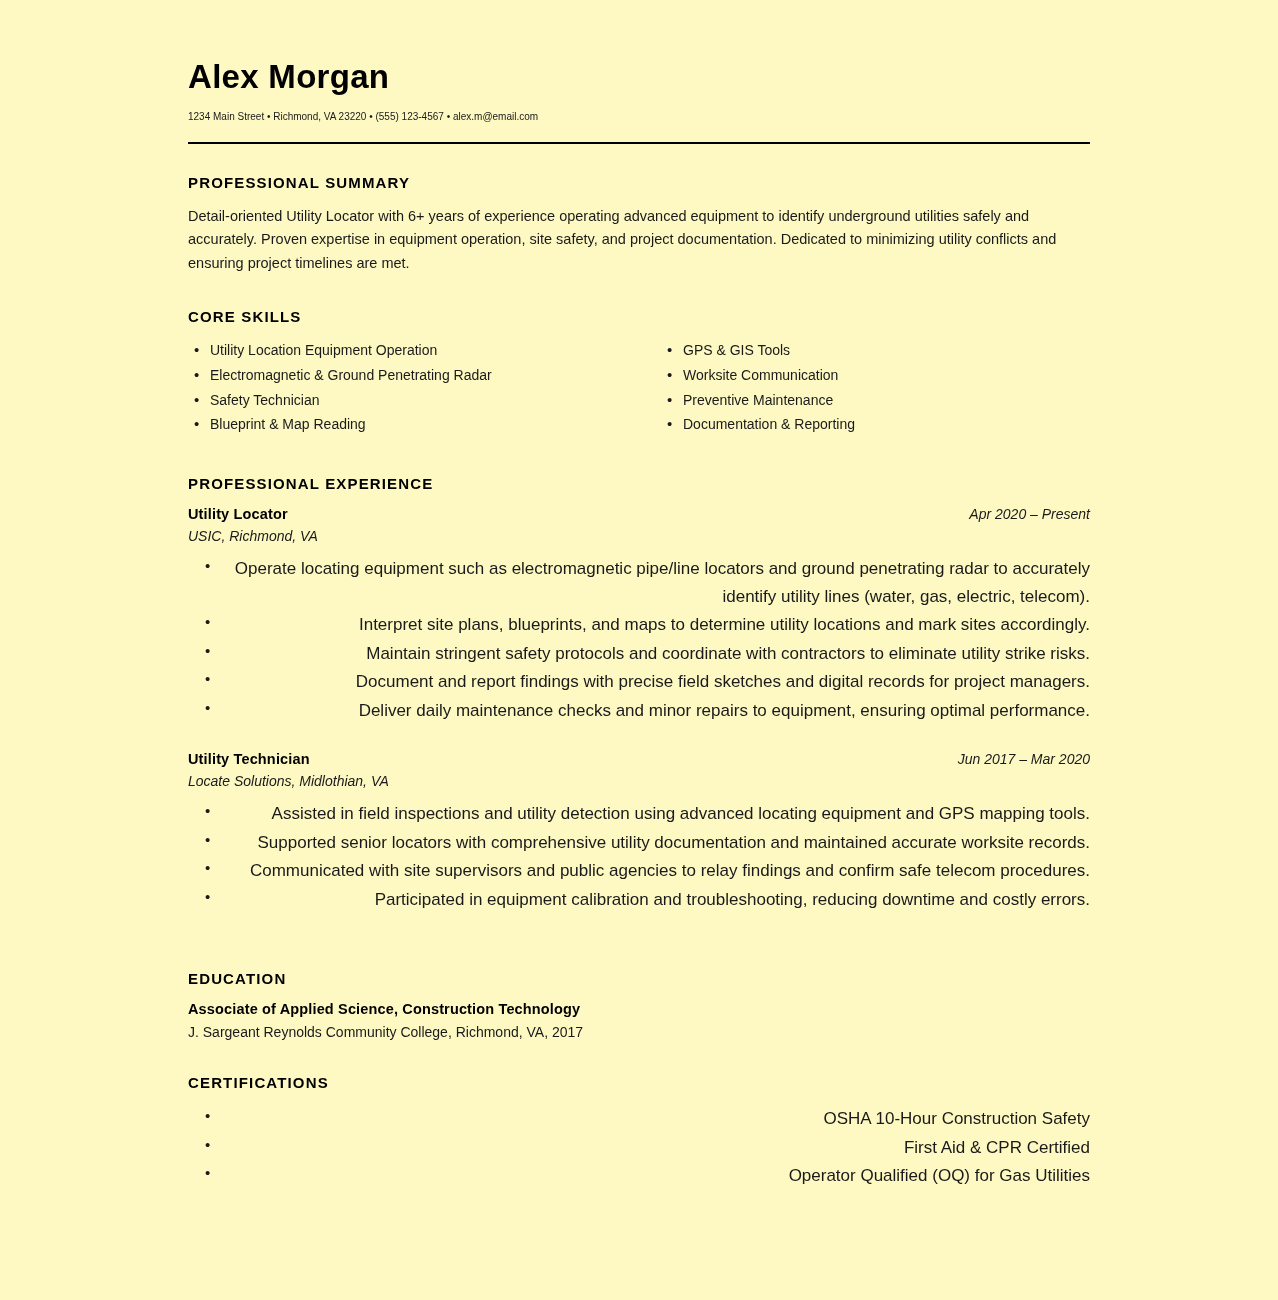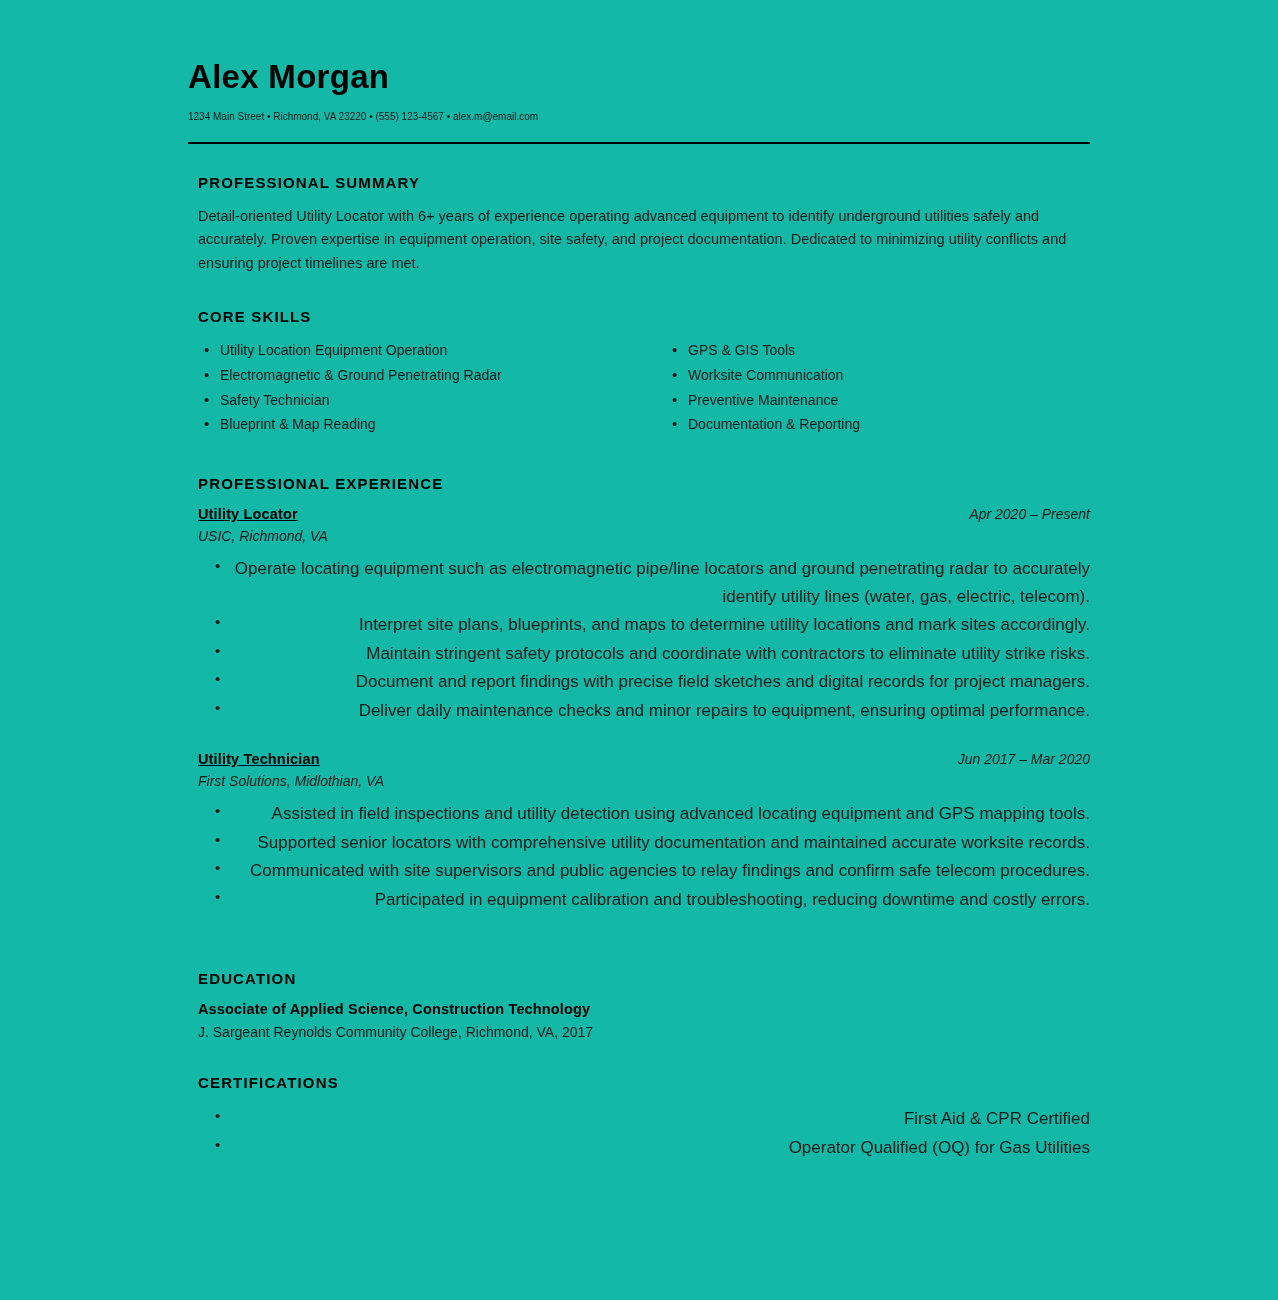--- a/index.html
+++ b/index.html
@@ -11,21 +11,21 @@
   body {
     font-family: "Liberation Sans", sans-serif;
     color: #1a1a1a;
     -webkit-font-smoothing: antialiased;
   }
   .page {
     position: relative;
     width: 1278px;
     min-height: 1300px;
     margin: 0 auto;
-    background: #14b8a6;
+    background: #fef9c3;
     box-sizing: border-box;
   }
   .sheet {
     position: absolute;
     left: 188px;
     top: 0;
     width: 902px;
   }
 
   
@@ -47,21 +47,20 @@
   }
   .rule {
     border-top: 2px solid #000000;
     margin-top: 19px;
     width: 902px;
   }
 
   
   .section {
     margin-top: 30px;
-    margin-left: 10px;
   }
   .section-title {
     font-size: 15px;
     font-weight: bold;
     letter-spacing: 1.15px;
     color: #000000;
     margin: 0 0 14px 0;
     text-transform: uppercase;
   }
   .summary-text {
@@ -117,21 +116,20 @@
   .job-head {
     display: flex;
     justify-content: space-between;
     align-items: baseline;
   }
   .job-title {
     font-size: 14.5px;
     font-weight: bold;
     color: #000000;
     letter-spacing: 0.15px;
-    text-decoration: underline;
   }
   .job-dates {
     font-size: 14px;
     font-style: italic;
     color: #1a1a1a;
     white-space: nowrap;
   }
   .job-company {
     font-size: 14px;
     font-style: italic;
@@ -234,38 +232,39 @@
           <li>Document and report findings with precise field sketches and digital records for project managers.</li>
           <li>Deliver daily maintenance checks and minor repairs to equipment, ensuring optimal performance.</li>
         </ul>
       </div>
 
       <div class="job">
         <div class="job-head">
           <span class="job-title">Utility Technician</span>
           <span class="job-dates">Jun 2017 – Mar 2020</span>
         </div>
-        <div class="job-company">First Solutions, Midlothian, VA</div>
+        <div class="job-company">Locate Solutions, Midlothian, VA</div>
         <ul class="job-bullets">
           <li>Assisted in field inspections and utility detection using advanced locating equipment and GPS mapping tools.</li>
           <li>Supported senior locators with comprehensive utility documentation and maintained accurate worksite records.</li>
           <li>Communicated with site supervisors and public agencies to relay findings and confirm safe telecom procedures.</li>
           <li>Participated in equipment calibration and troubleshooting, reducing downtime and costly errors.</li>
         </ul>
       </div>
     </div>
 
     <div class="section section-education">
       <h2 class="section-title">EDUCATION</h2>
       <div class="edu-degree">Associate of Applied Science, Construction Technology</div>
       <div class="edu-school">J. Sargeant Reynolds Community College, Richmond, VA, 2017</div>
     </div>
 
     <div class="section section-certs">
       <h2 class="section-title">CERTIFICATIONS</h2>
       <ul class="job-bullets">
+        <li>OSHA 10-Hour Construction Safety</li>
         <li>First Aid &amp; CPR Certified</li>
         <li>Operator Qualified (OQ) for Gas Utilities</li>
       </ul>
     </div>
 
   </div>
 </div>
 
 </body></html>

